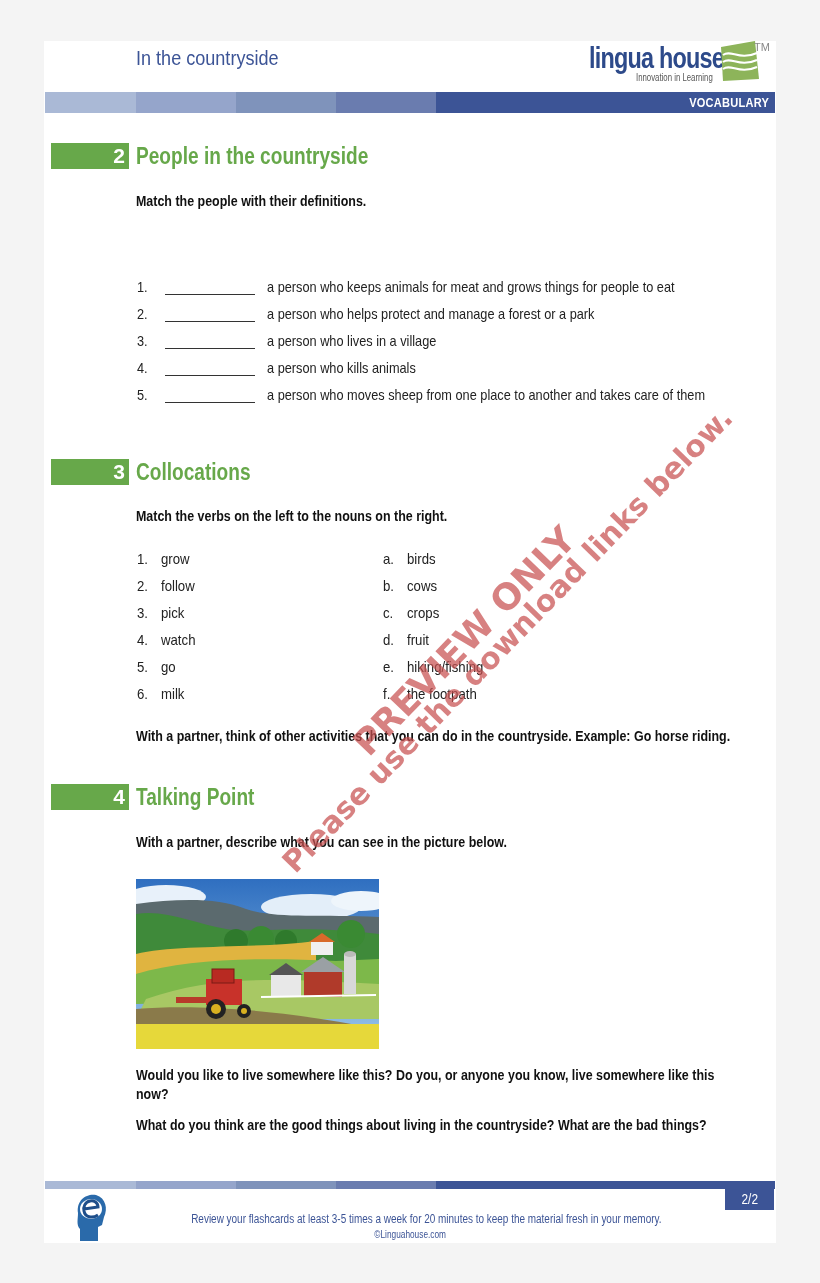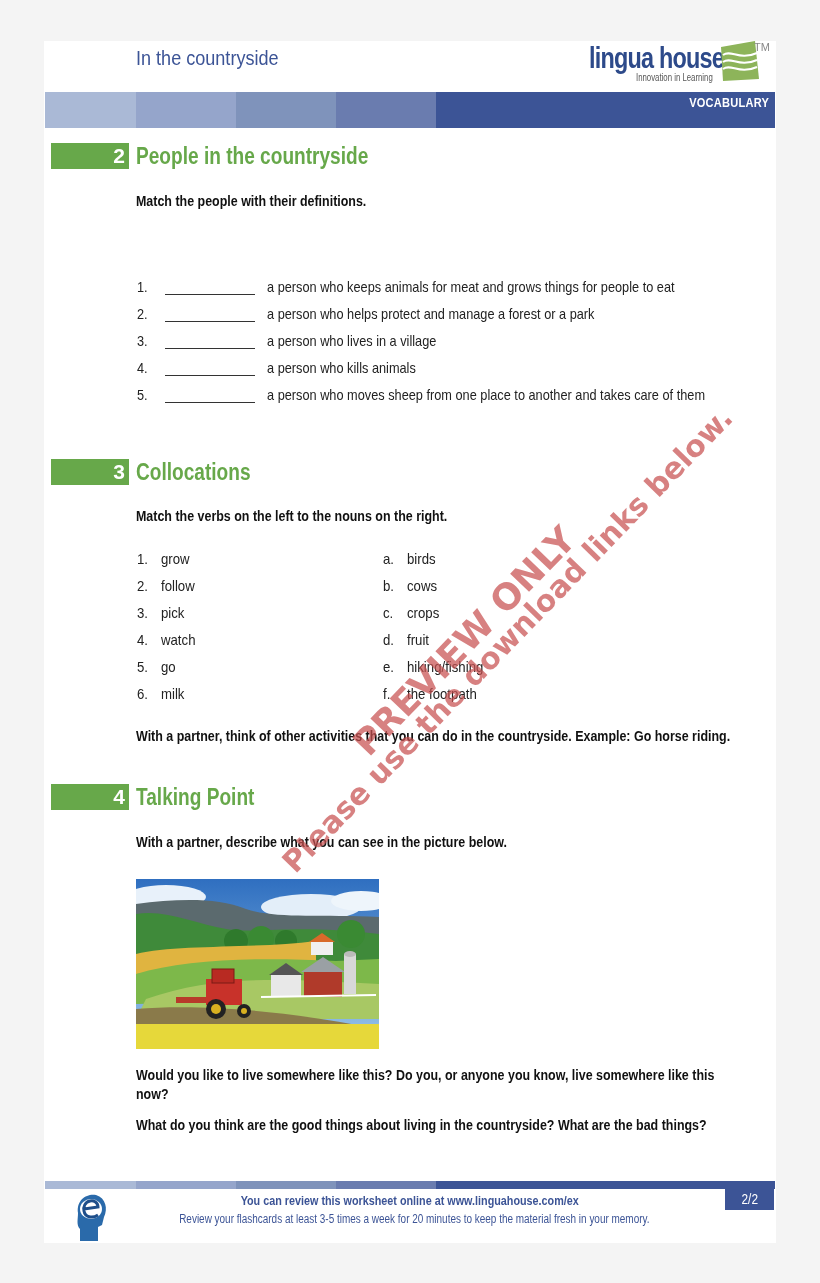--- a/index.html
+++ b/index.html
@@ -31,21 +31,21 @@
     white-space: nowrap;
   }
   .logo-tagline {
     left: 592px; top: 31px;
     font-size: 10px; color: #555;
     transform: scaleX(0.78); transform-origin: left top;
     white-space: nowrap;
   }
   .logo-mark { left: 675px; top: 0px; }
   .logo-tm { left: 710px; top: 0px; font-size: 11px; color: #888; }
-  .band { left: 1px; height: 36px; border-radius: 8px; }
+  .band { left: 1px; height: 21px; border-radius: 8px; }
   .band-seg { position: absolute; top: 0; height: 100%; }
   .band-label {
     position: absolute; right: 6px; top: 3px;
     color: #fff; font-weight: bold; font-size: 13px;
     transform: scaleX(0.85); transform-origin: right top;
     letter-spacing: 0.3px;
   }
   
   .sec-tab {
     left: 7px; width: 78px; height: 26px;
@@ -90,21 +90,21 @@
     left: 681px; top: 1148px; width: 49px; height: 21px;
     background: #3c5496; color: #fff; font-size: 14px;
     text-align: center; line-height: 21px;
   }
   .page-box span { display: inline-block; transform: scaleX(0.85); }
   .footer-line1 {
     left: 0; width: 732px; top: 1152px; text-align: center;
     font-size: 13px; font-weight: bold; color: #3c5496;
   }
   .footer-line2 {
-    left: 4px; width: 732px; top: 1171px; text-align: center;
+    left: 16px; width: 732px; top: 1171px; text-align: center;
     font-size: 12px; color: #3c5496;
   }
   .footer-line3 {
     left: 0; width: 732px; top: 1188px; text-align: center;
     font-size: 10px; color: #3c5496;
   }
   .squeeze { display: inline-block; transform: scaleX(0.83); white-space: nowrap; }
   .e-logo { left: 28px; top: 1150px; }
   
   .watermark {
@@ -282,20 +282,20 @@
   <div class="abs page-box"><span>2/2</span></div>
 
   <div class="abs e-logo">
     <svg width="36" height="52" viewBox="0 0 36 52">
       <path d="M6,22 C4,8 16,2 24,4 C34,7 36,18 32,26 L30,34 L26,36 L26,50 L8,50 L8,38 C4,34 6,28 6,22 Z" fill="#2a6aaa"></path>
       <ellipse cx="19" cy="18" rx="11" ry="10" fill="#fff"></ellipse>
       <path d="M12,18 L26,16 C26,11 21,9 18,10 C13,11 11,16 12,20 C13,26 20,28 26,24" stroke="#1e4e8a" stroke-width="3" fill="none"></path>
     </svg>
   </div>
 
-  <div class="abs footer-line1"><span class="squeeze">You can review this worksheet online at www.linguahouse.com/ex</span></div>
   <div class="abs footer-line2"><span class="squeeze">Review your flashcards at least 3-5 times a week for 20 minutes to keep the material fresh in your memory.</span></div>
+  <div class="abs footer-line3"><span class="squeeze">©Linguahouse.com</span></div>
 </div>
 
 <div class="watermark">
   <div class="wm-line" style="left:95px; top:290px; font-size:36px; transform: rotate(-46deg);">PREVIEW ONLY</div>
   <div class="wm-line" style="left:25px; top:410px; font-size:30px; transform: rotate(-46deg);">Please use the download links below.</div>
 </div>
 
 </body></html>

